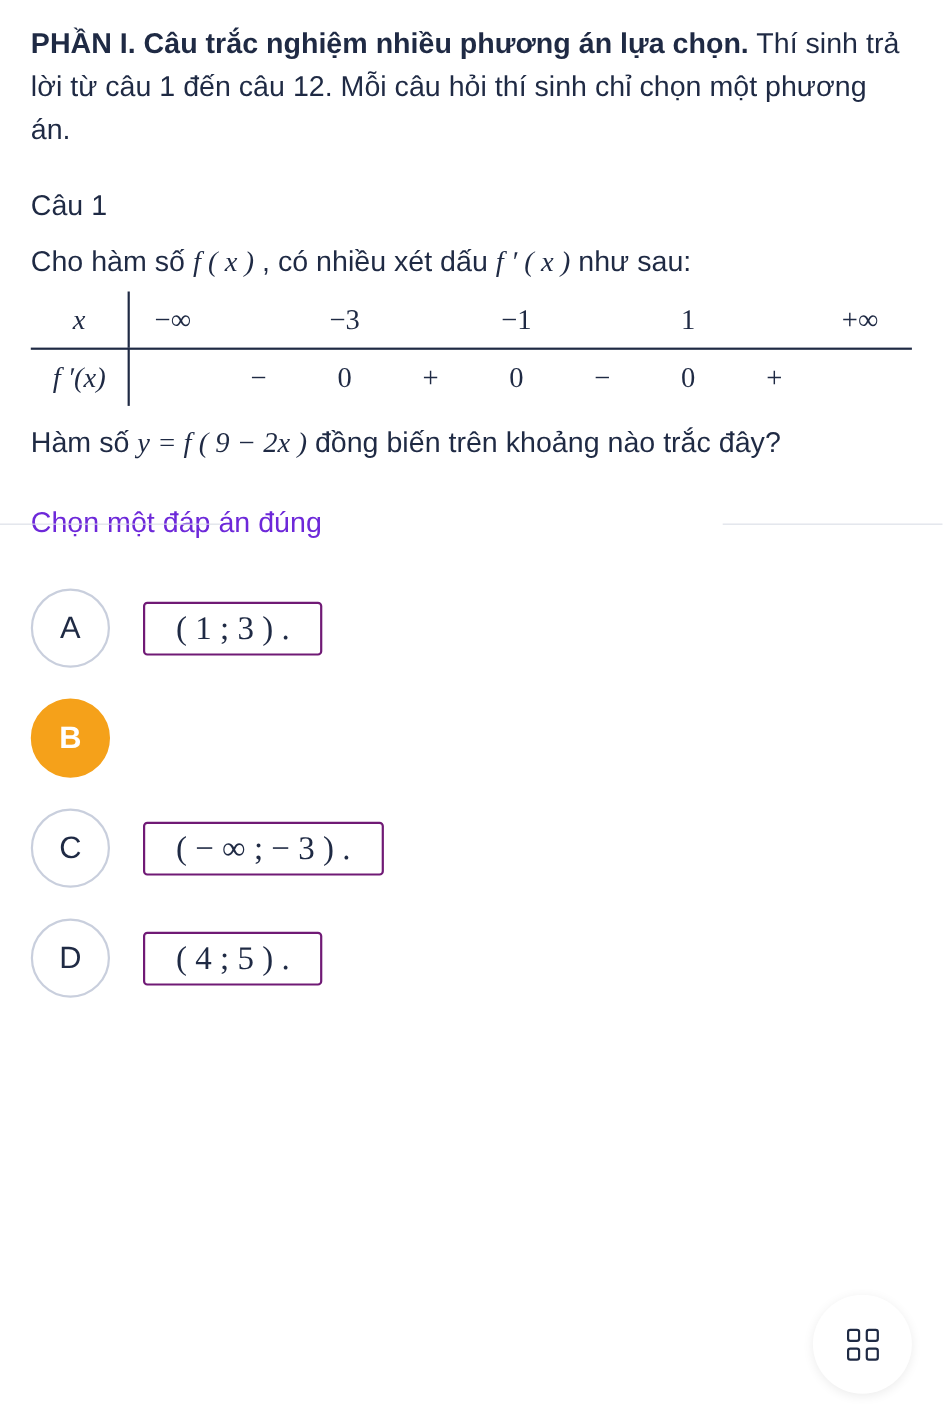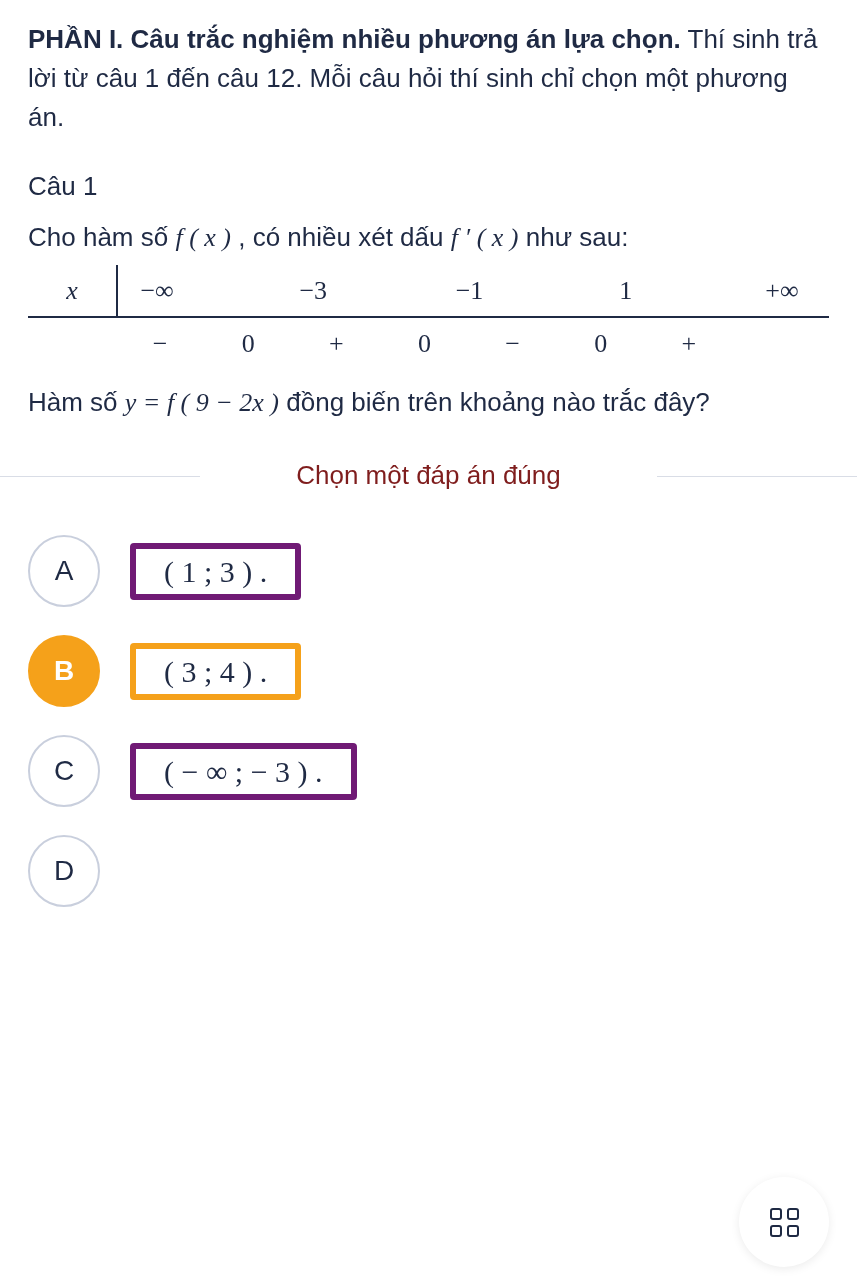--- a/index.html
+++ b/index.html
@@ -34,22 +34,22 @@
     flex: 1;
     display: flex;
     justify-content: space-between;
     align-items: center;
     padding: 6px 8px 6px 0;
   }
   .row-body span { flex: 1; text-align: center; }
   .topline { border-top: 2px solid #1f2a44; }
   .rightline { border-right: 2px solid #1f2a44; }
   .choose-prompt {
-    text-align: center;
-    color: #7f1d1d;
+    text-align: left;
+    color: #6d28d9;
     margin: 34px 0 40px;
     position: relative;
   }
   .choose-prompt::before,
   .choose-prompt::after {
     content: "";
     position: absolute;
     top: 50%;
     width: 200px;
     height: 1px;
@@ -72,21 +72,21 @@
     background: #fff;
     cursor: pointer;
   }
   .letter-circle.selected {
     background: #f5a11a;
     border-color: #f5a11a;
     color: #ffffff;
     font-weight: 700;
   }
   .answer-box {
-    border: 6px solid #701a75;
+    border: 2px solid #701a75;
     border-radius: 4px;
     padding: 0 28px;
     font-family: "Times New Roman", serif;
     font-size: 30px;
     color: #1f2a44;
   }
   .answer-box.selected { border-color: #f5a11a; }
   .fab {
     position: absolute;
     right: 28px;
@@ -129,20 +129,21 @@
       <span>−3</span>
       <span></span>
       <span>−1</span>
       <span></span>
       <span>1</span>
       <span></span>
       <span>+∞</span>
     </div>
   </div>
   <div class="sign-row">
+    <div class="row-head rightline topline">f ′(x)</div>
     <div class="row-body topline">
       <span></span>
       <span>−</span>
       <span>0</span>
       <span>+</span>
       <span>0</span>
       <span>−</span>
       <span>0</span>
       <span>+</span>
       <span></span>
@@ -158,28 +159,28 @@
 
 <div class="choose-prompt">Chọn một đáp án đúng</div>
 
 <div class="answers">
   <div class="answer-row">
     <div class="letter-circle">A</div>
     <div class="answer-box mathserif">( 1  ;  3 ) .</div>
   </div>
   <div class="answer-row">
     <div class="letter-circle selected">B</div>
-    <div class="answer-box selected mathserif">( 3  ;  4 ) .</div>
   </div>
   <div class="answer-row">
     <div class="letter-circle">C</div>
     <div class="answer-box mathserif">( − ∞  ;  − 3 ) .</div>
   </div>
   <div class="answer-row">
     <div class="letter-circle">D</div>
+    <div class="answer-box mathserif">( 4  ; 5 ) .</div>
   </div>
 </div>
 
 <div class="fab">
   <div class="grid-icon">
     <span></span>
       <span></span>
       <span></span>
       <span></span>
   </div>

